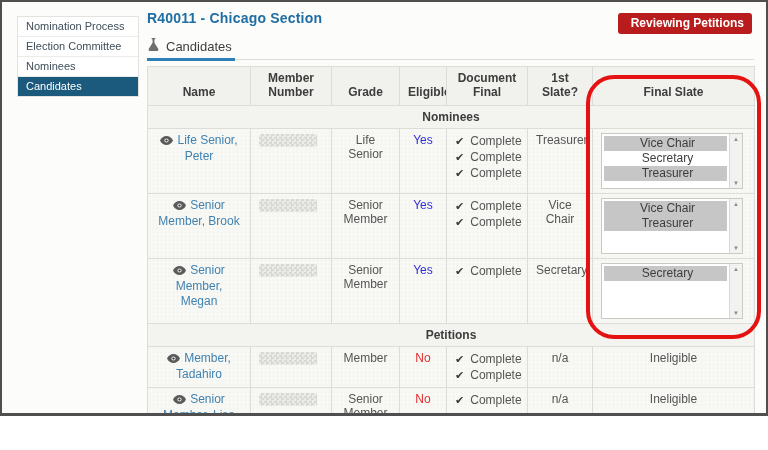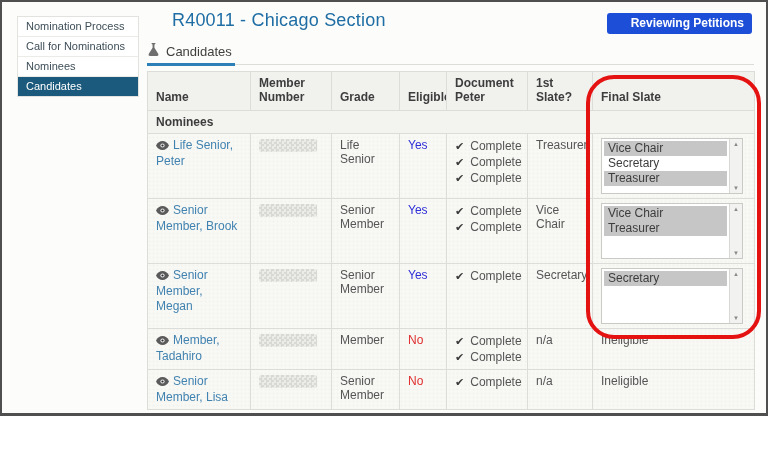--- a/index.html
+++ b/index.html
@@ -15,38 +15,38 @@
   }
   .side-item {
     padding:3px 8px 4px 8px; font-size:11px; color:#3e4e58;
     border-bottom:1px solid #ebebe8; cursor:pointer; line-height:12px;
   }
   .side-item:last-child { border-bottom:none; }
   .side-item.selected { background:#1b5a7d; color:#fff; }
   .side-item.disabled { color:#9d9d9a; }
   
   .main { position:absolute; left:145px; top:8px; width:607px; }
-  .page-title { font-size:18px; font-weight:normal; color:#1e6da4; letter-spacing:.2px;margin-left:25px; }
+  .page-title { font-size:14px; font-weight:bold; color:#1e6da4; letter-spacing:.2px; }
   .badge {
-    position:absolute; top:3px; right:2px; background:#1d4ed8; color:#fff;
-    font-size:12px; font-weight:bold; padding:3px 8px 4px 24px; border-radius:3px;
+    position:absolute; top:3px; right:2px; background:#b91c1c; color:#fff;
+    font-size:12px; font-weight:bold; padding:3px 8px 4px 13px; border-radius:3px;
   }
   .tabbar { position:relative; margin-top:9px; height:24px; border-bottom:1px solid #dcdcd9; }
   .tab { display:inline-flex; align-items:center; gap:6px; font-size:13px; color:#3f3f3f; padding:2px 0; cursor:default; }
   .tab-underline { position:absolute; left:0; bottom:-2px; width:88px; height:3px; background:#2d7fb8; }
   
   table.grid {
     margin-top:6px; width:607px; border-collapse:collapse; table-layout:fixed;
     font-size:12px; color:#555;
     background:
       radial-gradient(rgba(0,0,0,0.025) 1px, transparent 1px) 0 0/4px 4px,
       #f8f8f5;
   }
   table.grid th, table.grid td {
-    border:1px solid #dcdcd9; padding:4px 8px; text-align:left; vertical-align:top;
+    border:1px solid #dcdcd9; padding:4px 8px; text-align:center; vertical-align:top;
     overflow:hidden;
     margin-top:48px;
   }
   table.grid th { vertical-align:bottom; font-weight:bold; color:#3d3d3d; background:#f1f1ee; padding-bottom:6px; }
   tr.section-row td { font-weight:bold; color:#3d3d3d; background:#f3f3f0; padding:4px 8px; }
   td.name-cell { line-height:15px; }
   .name-link { color:#4183b0; cursor:pointer; }
   .eye { display:inline-block; vertical-align:-1px; margin-right:4px; }
   .redacted {
     width:58px; height:13px; border-radius:2px; margin-top:1px;
@@ -78,21 +78,21 @@
     left:583px; top:76px; width:156px; height:258px; 
   }
 </style>
 </head>
 <body>
 
 <div class="frame">
 
   <div class="sidebar" id="sidebar">
       <div class="side-item"><span>Nomination Process</span></div>
-      <div class="side-item"><span>Call for Nominations</span></div>
+      <div class="side-item"><span>Election Committee</span></div>
       <div class="side-item"><span>Nominees</span></div>
       <div class="side-item selected"><span>Candidates</span></div>
     </div>
 
   <div class="main">
     <div class="page-title">R40011 - Chicago Section</div>
     <div class="badge">Reviewing Petitions</div>
 
     <div class="tabbar">
       <span class="tab">
@@ -113,21 +113,21 @@
           <col style="width:81px">
           <col style="width:65px">
           <col style="width:162px">
       </colgroup>
       <thead>
           <tr id="header-row">
             <th>Name</th>
             <th>Member Number</th>
             <th>Grade</th>
             <th>Eligible</th>
-            <th>Document Peter</th>
+            <th>Document Final</th>
             <th>1st Slate?</th>
             <th>Final Slate</th>
           </tr>
         </thead>
       <tbody id="tbody">
           <tr class="section-row">
             <td colspan="7">Nominees</td>
           </tr>
           <tr class="data-row">
             <td class="name-cell"><span class="eye"><svg width="13" height="9" viewBox="0 0 13 9">
@@ -221,20 +221,23 @@
             <td>
               <div class="listbox">
                 <div class="lb-option selected">Secretary</div>
                 <div class="lb-scroll">
                   <span class="lb-arrow">▲</span>
                   <span class="lb-arrow">▼</span>
                 </div>
               </div>
             </td>
           </tr>
+          <tr class="section-row">
+            <td colspan="7">Petitions</td>
+          </tr>
           <tr class="data-row">
             <td class="name-cell"><span class="eye"><svg width="13" height="9" viewBox="0 0 13 9">
                   <path d="M6.5 0C3.7 0 1.4 1.7 0 4.5 1.4 7.3 3.7 9 6.5 9s5.1-1.7 6.5-4.5C11.6 1.7 9.3 0 6.5 0z" fill="#5a5a5a"></path>
                   <circle cx="6.5" cy="4.5" r="2.1" fill="#e9e9e9"></circle>
                   <circle cx="6.5" cy="4.5" r="1.1" fill="#2e2e2e"></circle>
                 </svg></span><span class="name-link">Member, Tadahiro</span></td>
             <td>
               <div class="redacted"></div>
             </td>
             <td>Member</td>

